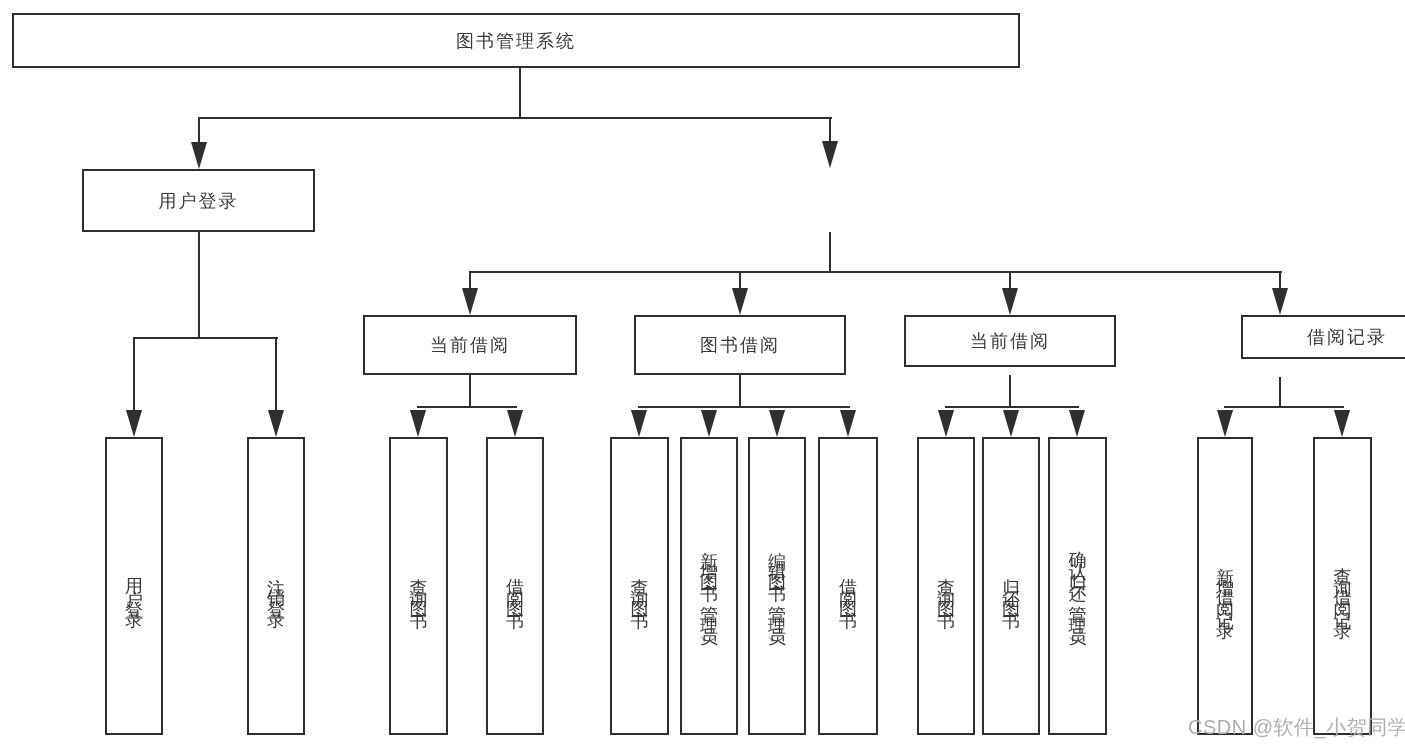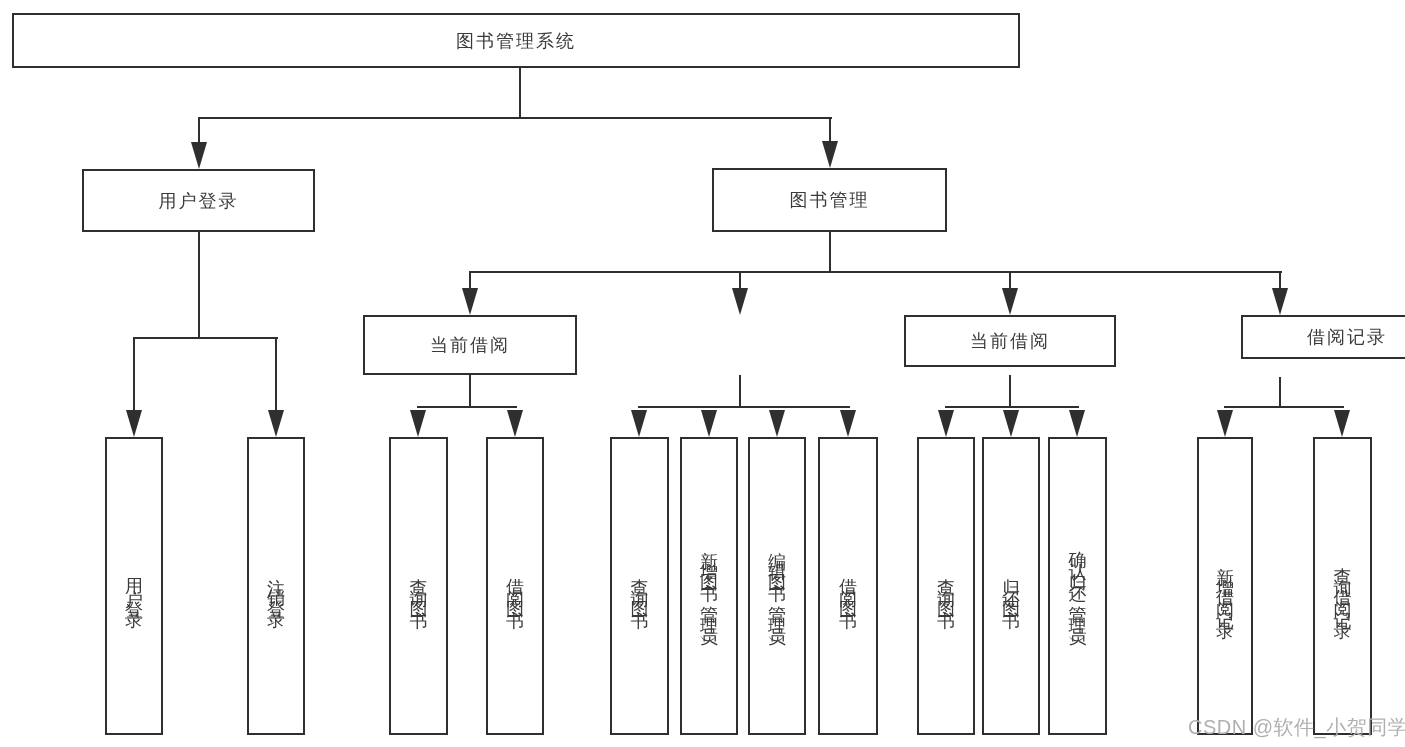--- a/index.html
+++ b/index.html
@@ -52,23 +52,23 @@
   }
 </style>
 </head>
 <body>
 
 <div id="canvas">
 
   <div class="box h" style="left:12px;top:13px;width:1008px;height:55px">图书管理系统</div>
 
   <div class="box h" style="left:82px;top:169px;width:233px;height:63px">用户登录</div>
-  <div class="box h" style="left:712px;top:168px;width:235px;height:64px">图书管理</div>
 
   <div class="box h" style="left:363px;top:315px;width:214px;height:60px">当前借阅</div>
+  <div class="box h" style="left:634px;top:315px;width:212px;height:60px">图书借阅</div>
   <div class="box h" style="left:904px;top:315px;width:212px;height:52px">当前借阅</div>
   <div class="box h" style="left:1241px;top:315px;width:212px;height:44px">借阅记录</div>
 
   <div class="box v" style="left:105px;top:437px;width:58px;height:298px">用户登录</div>
   <div class="box v" style="left:247px;top:437px;width:58px;height:298px">注销登录</div>
 
   <div class="box v" style="left:389px;top:437px;width:59px;height:298px">查询图书</div>
   <div class="box v" style="left:486px;top:437px;width:58px;height:298px">借阅图书</div>
 
   <div class="box v" style="left:610px;top:437px;width:59px;height:298px">查询图书</div>

